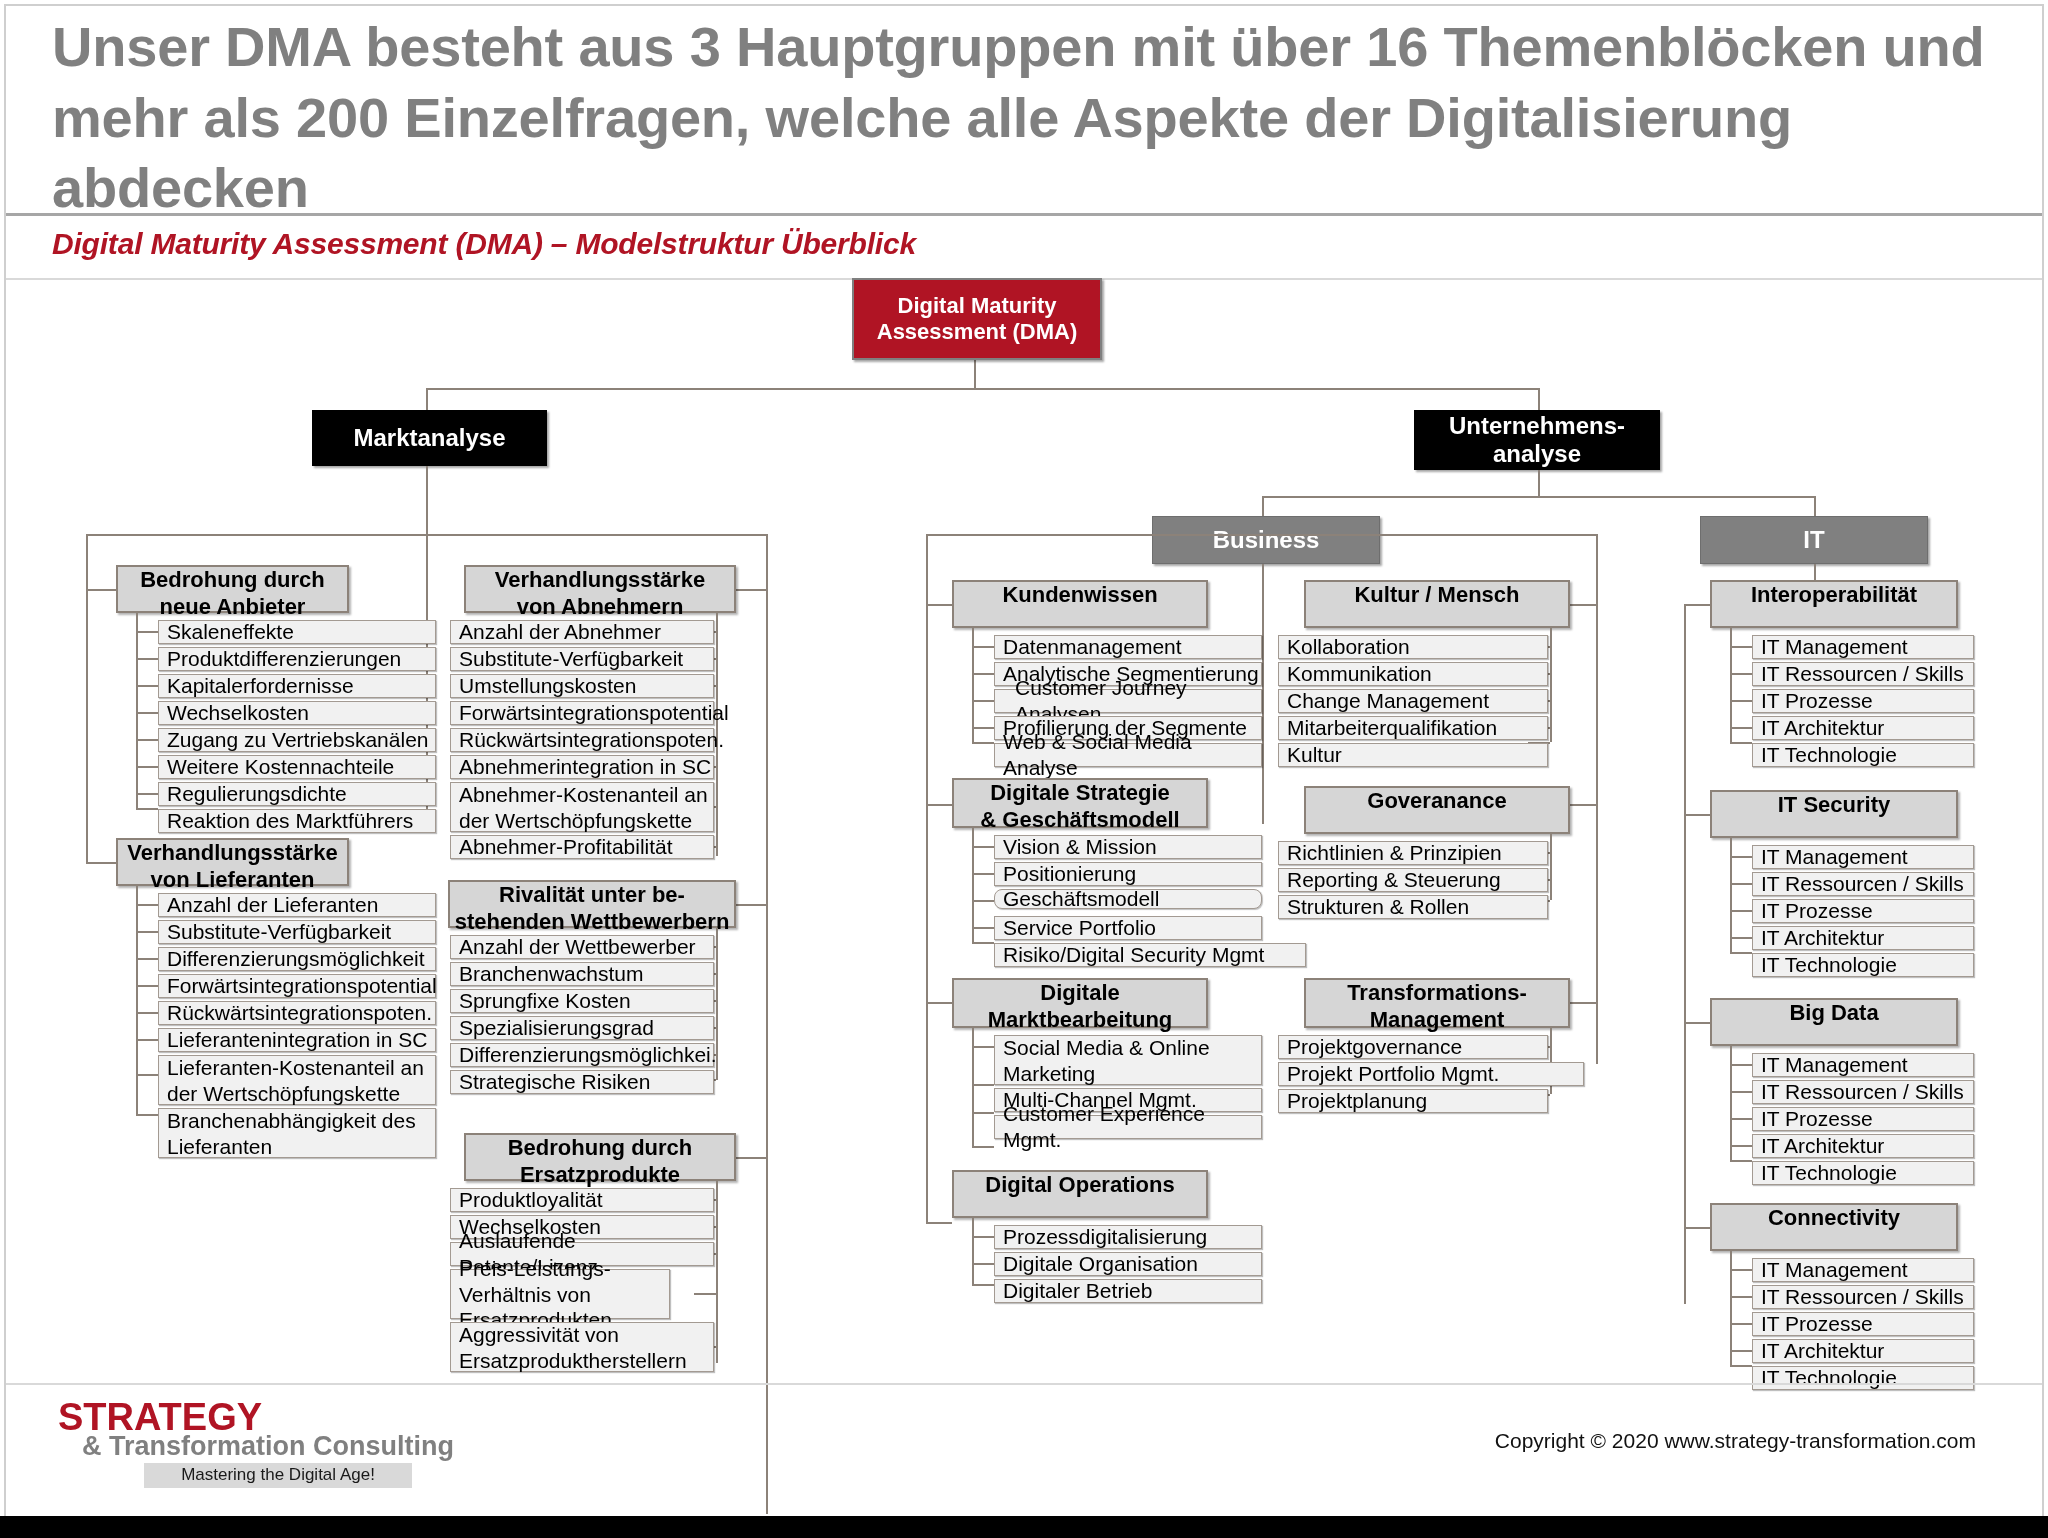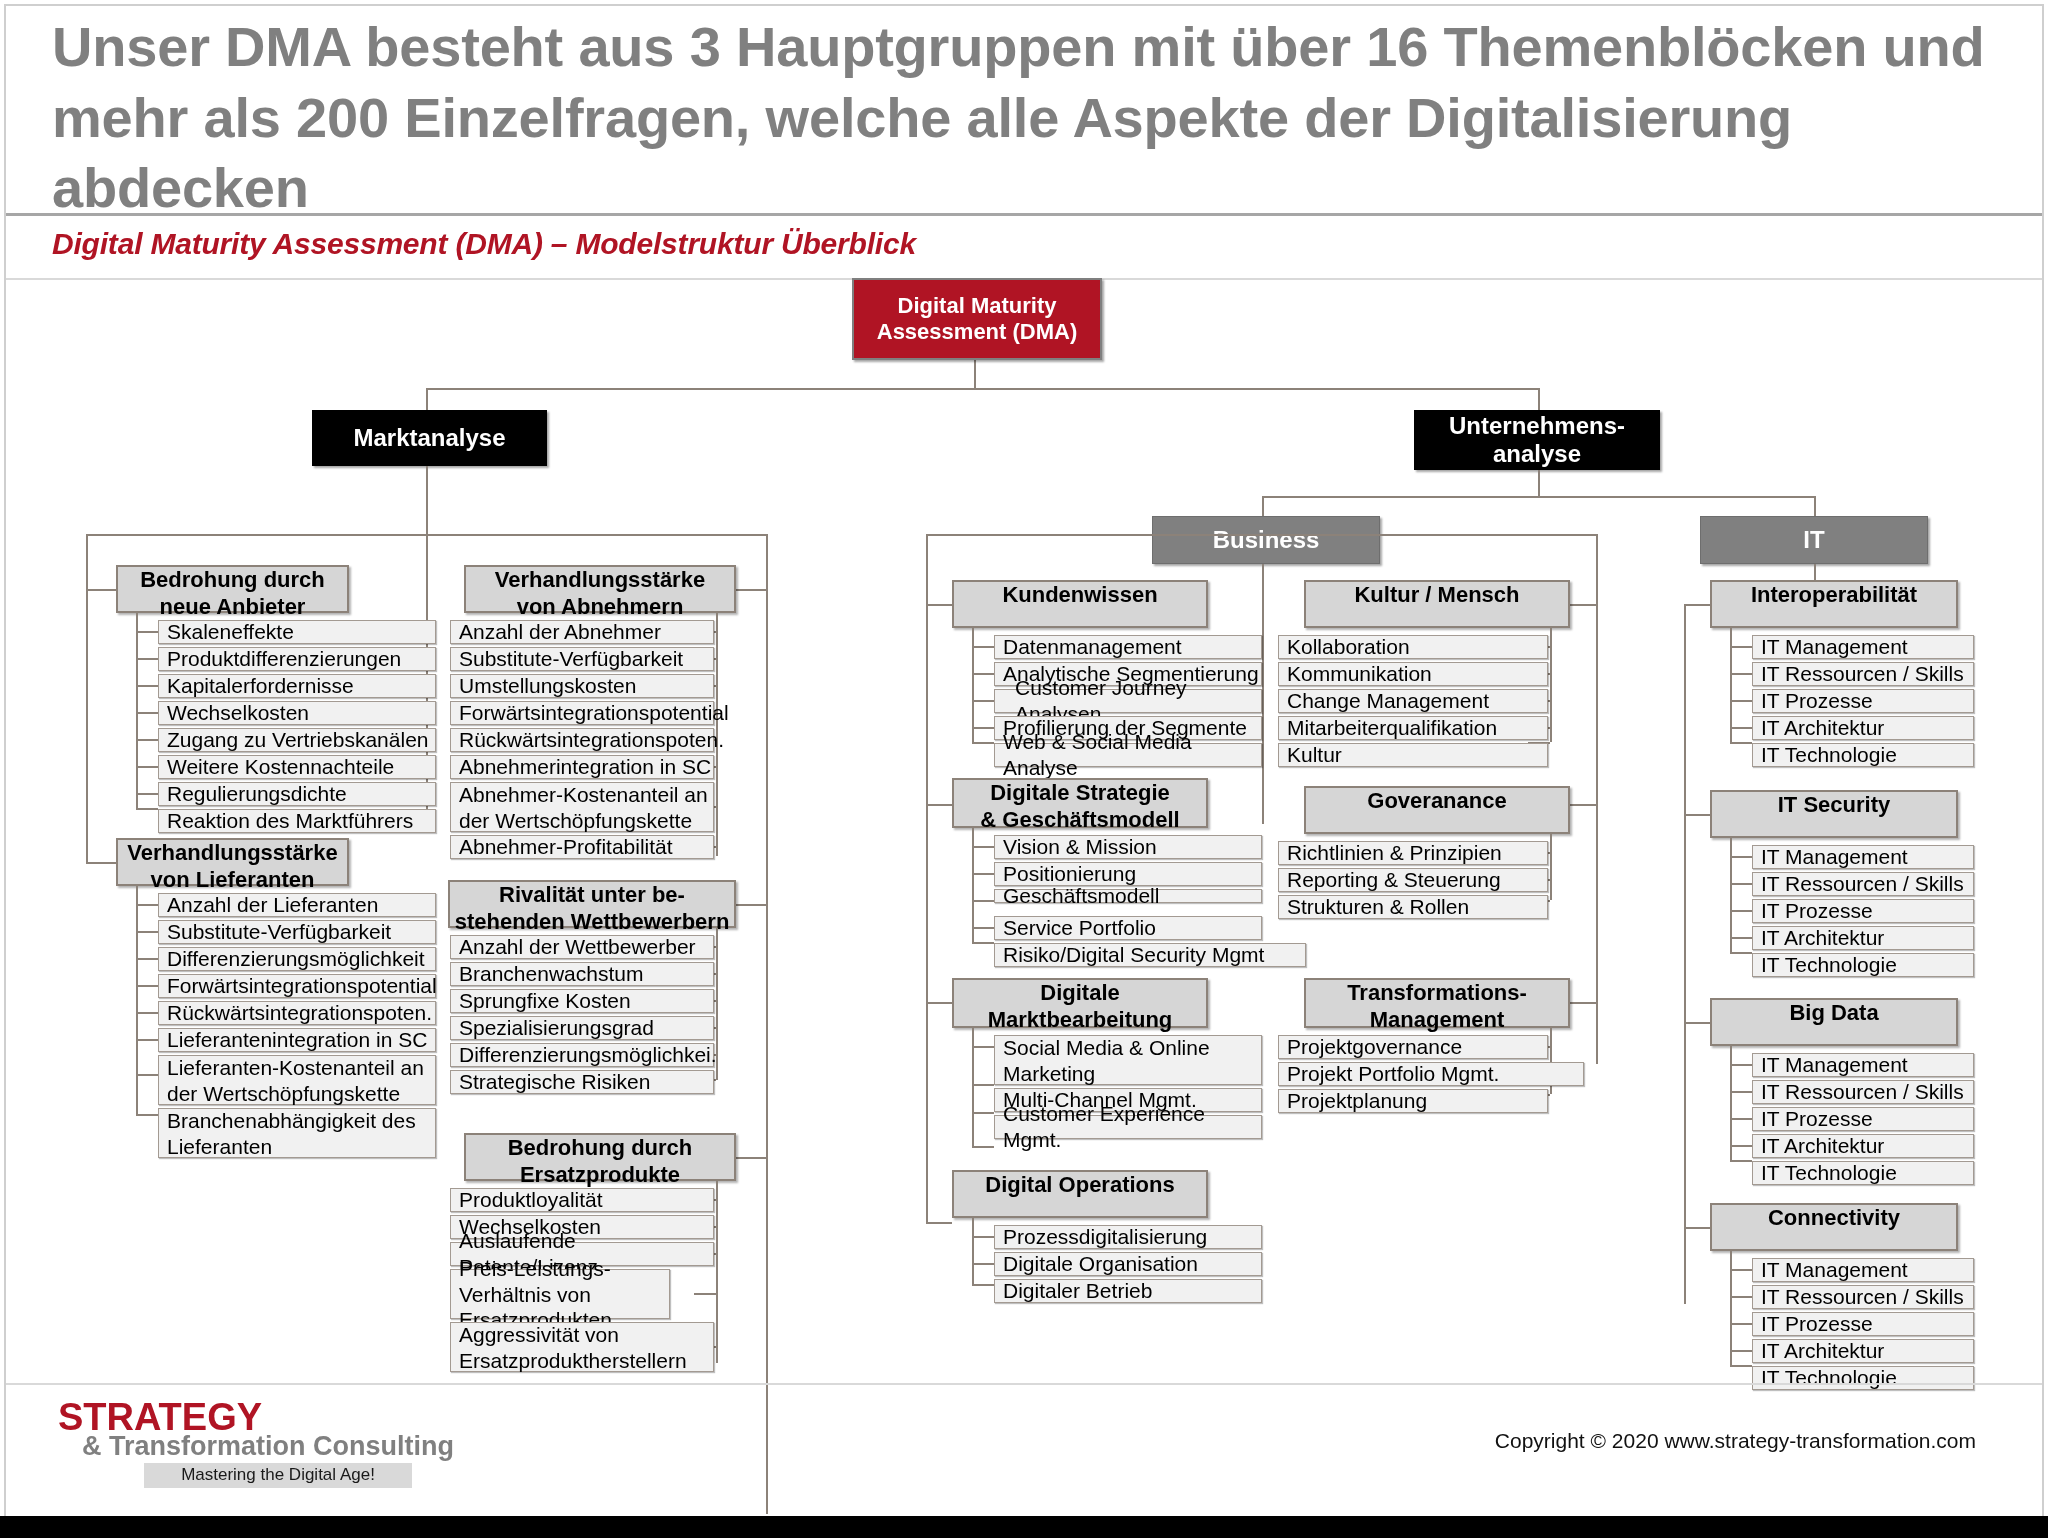--- a/index.html
+++ b/index.html
@@ -378,21 +378,21 @@
     <div class="hl" style="left:972px;top:589px;width:22px;"></div>
     <div class="hl" style="left:972px;top:616px;width:22px;"></div>
     <div class="hl" style="left:972px;top:643px;width:22px;"></div>
     <div class="hl" style="left:972px;top:658px;width:22px;"></div>
     <div class="node leaf" style="left:994px;top:551px;width:268px;height:24px;">
         <span>Vision &amp; Mission</span>
       </div>
     <div class="node leaf" style="left:994px;top:578px;width:268px;height:24px;">
         <span>Positionierung</span>
       </div>
-    <div class="node leaf" style="left:994px;top:605px;width:268px;height:14px;">
+    <div class="node leaf" style="left:994px;top:605px;width:268px;height:20px;border-radius:8px;">
         <span>Geschäftsmodell</span>
       </div>
     <div class="node leaf" style="left:994px;top:632px;width:268px;height:24px;">
         <span>Service Portfolio</span>
       </div>
     <div class="node leaf" style="left:994px;top:659px;width:312px;height:24px;">
         <span>Risiko/Digital Security Mgmt</span>
       </div>
 
     <div class="node grp" style="left:952px;top:694px;width:256px;height:50px;">

